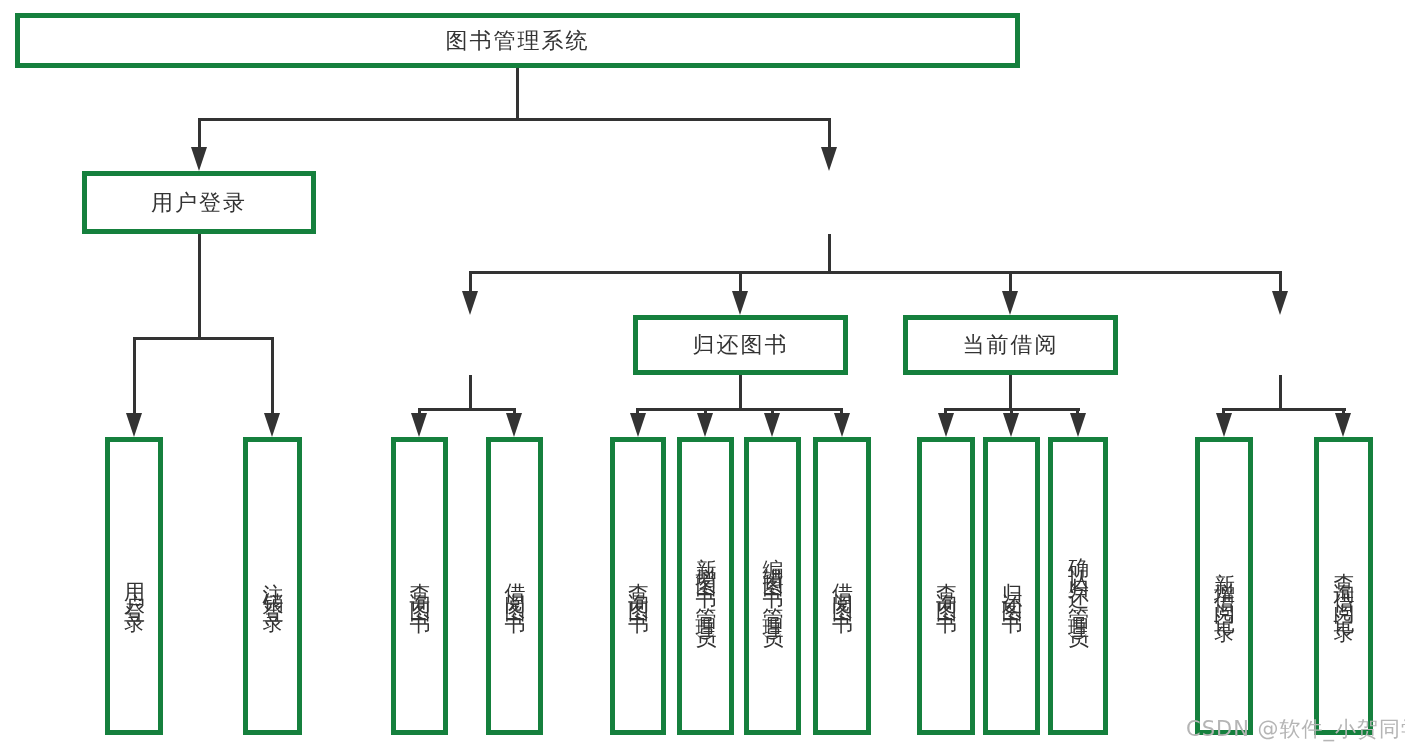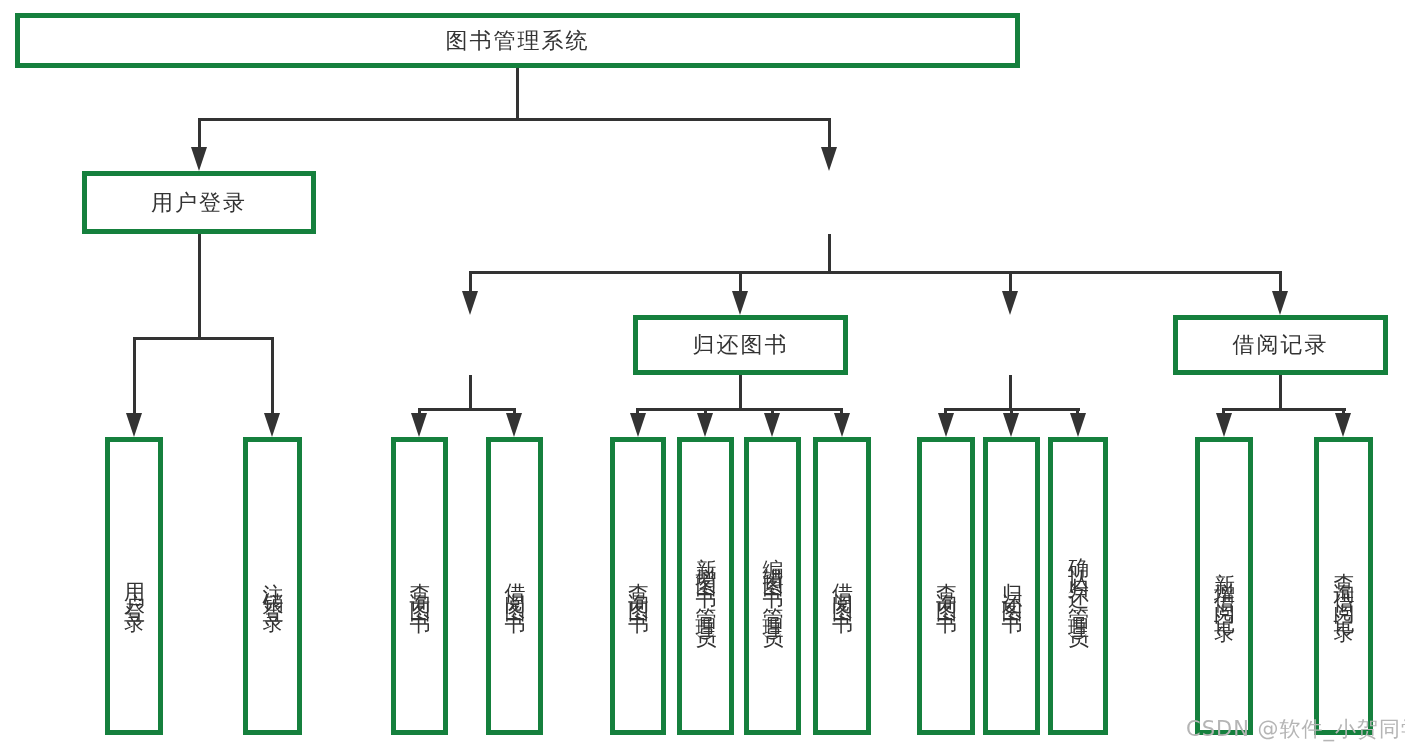--- a/index.html
+++ b/index.html
@@ -94,22 +94,22 @@
   <div class="vline" style="left:739px; top:271px; height:24px;"></div>
   <div class="arrowhead" style="left:732px; top:291px;"></div>
   <div class="vline" style="left:1009px; top:271px; height:24px;"></div>
   <div class="arrowhead" style="left:1002px; top:291px;"></div>
   <div class="vline" style="left:1279px; top:271px; height:24px;"></div>
   <div class="arrowhead" style="left:1272px; top:291px;"></div>
 
   <div class="box" style="left:633px; top:315px; width:215px; height:60px;">
     <span class="h-label">归还图书</span>
   </div>
-  <div class="box" style="left:1173px; top:315px; width:215px; height:60px;">
-    <span class="h-label">借阅记录</span>
+  <div class="box" style="left:903px; top:315px; width:215px; height:60px;">
+    <span class="h-label">当前借阅</span>
   </div>
 
   <div class="vline" style="left:469px; top:375px; height:36px;"></div>
   <div class="hline" style="left:418px; top:408px; width:98px;"></div>
   <div class="vline" style="left:418px; top:408px; height:10px;"></div>
   <div class="arrowhead" style="left:411px; top:413px;"></div>
   <div class="vline" style="left:513px; top:408px; height:10px;"></div>
   <div class="arrowhead" style="left:506px; top:413px;"></div>
 
   <div class="vline" style="left:739px; top:375px; height:36px;"></div>

